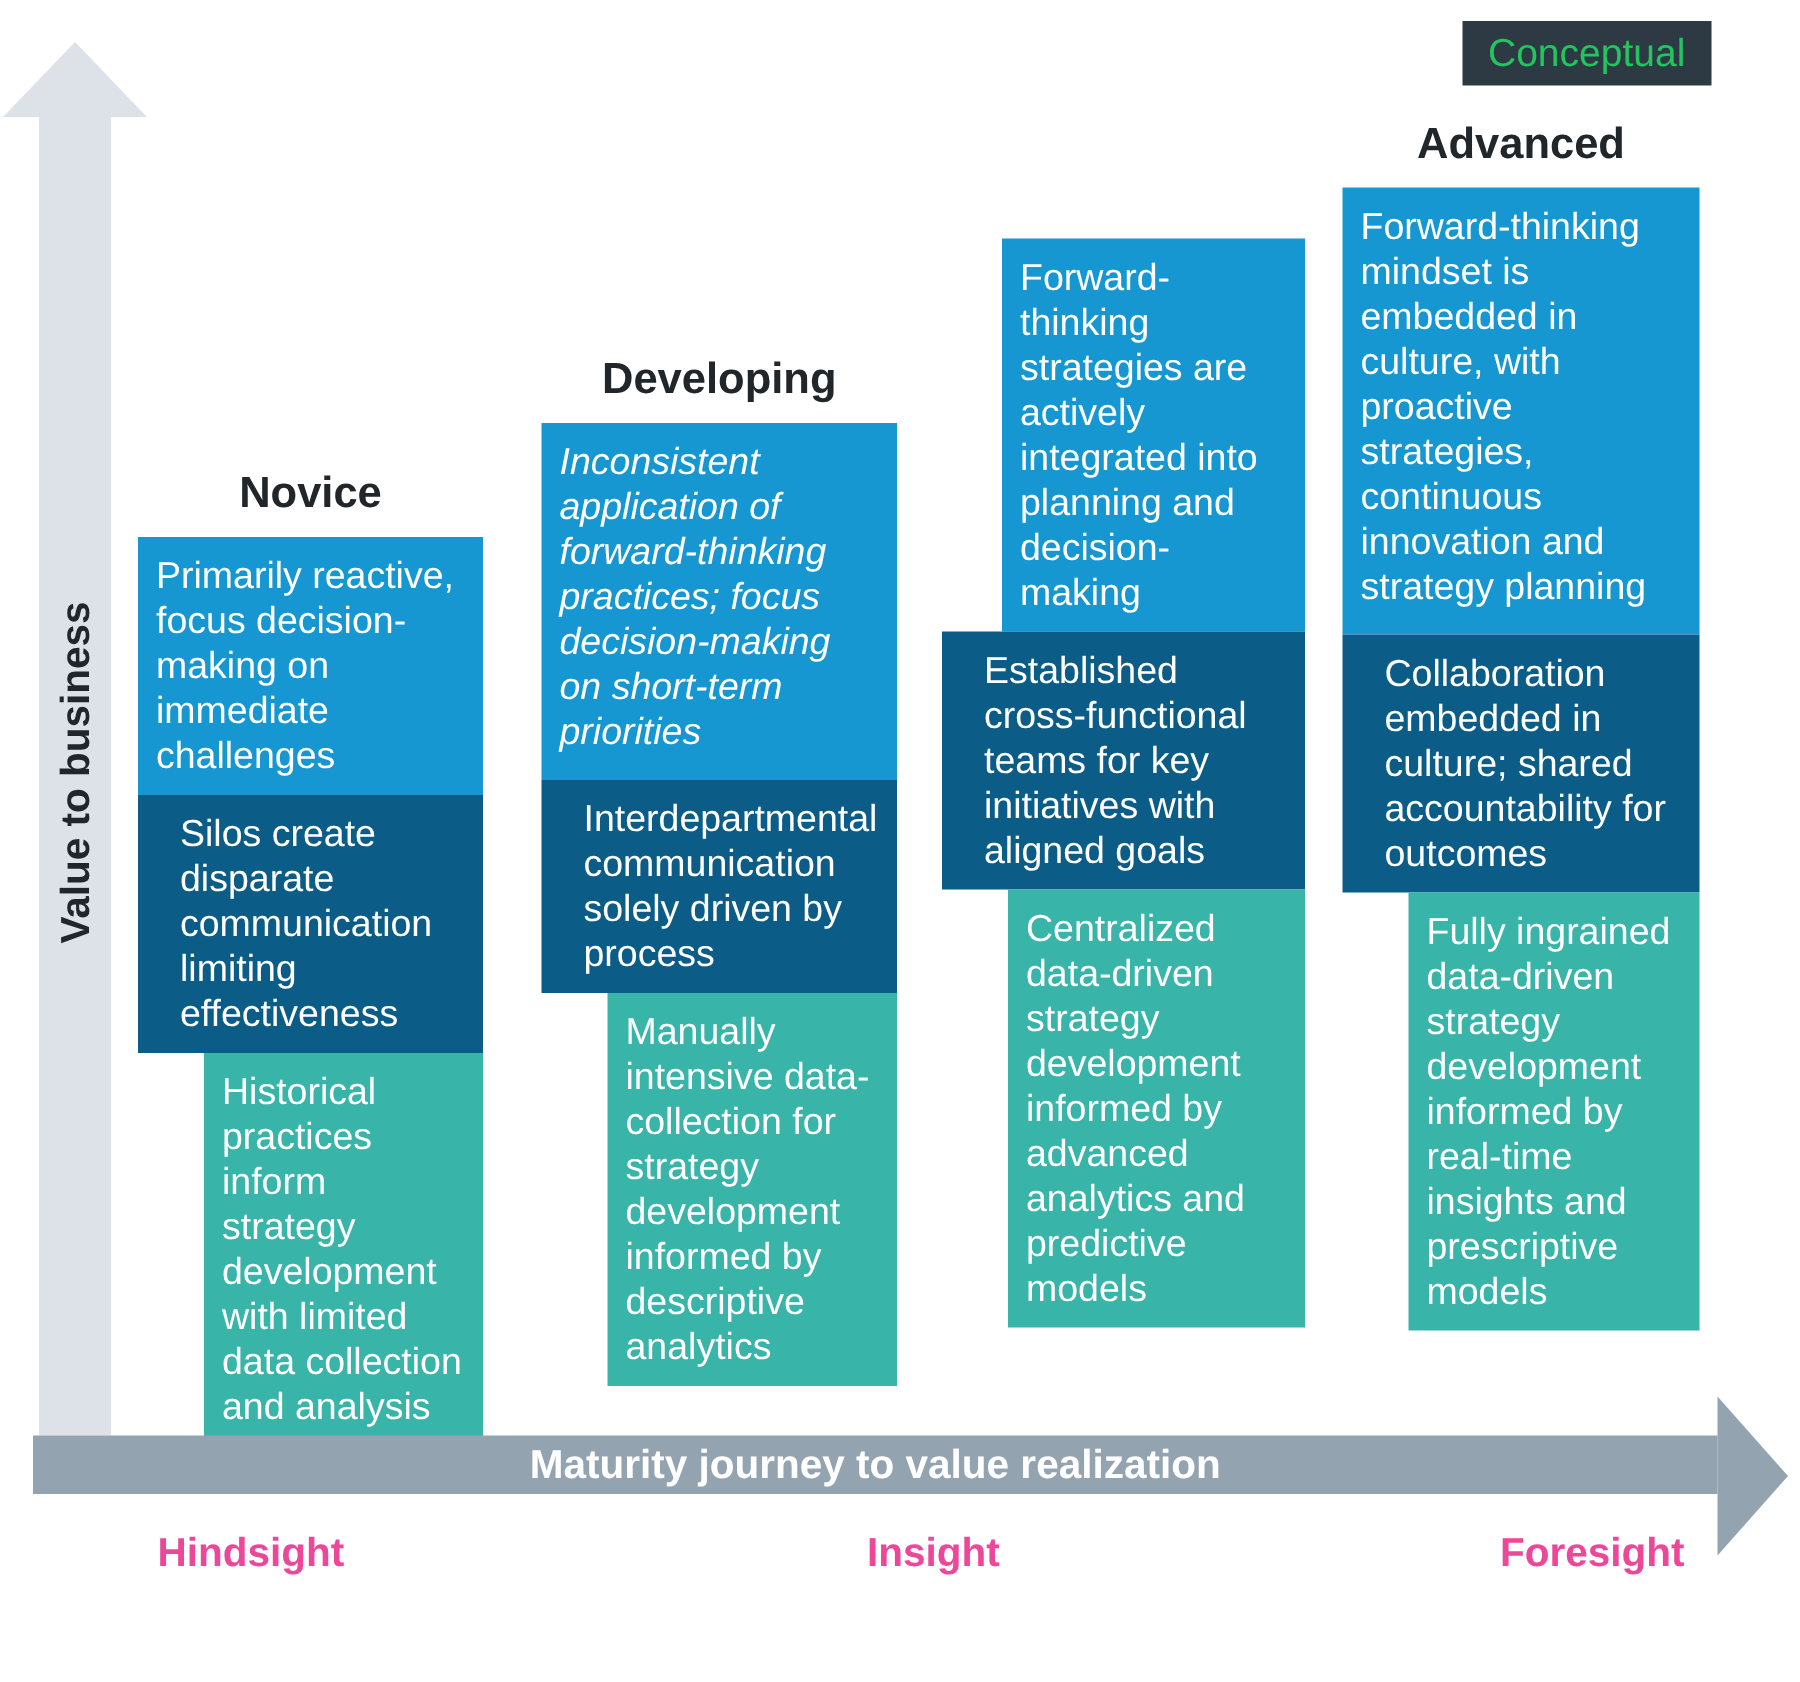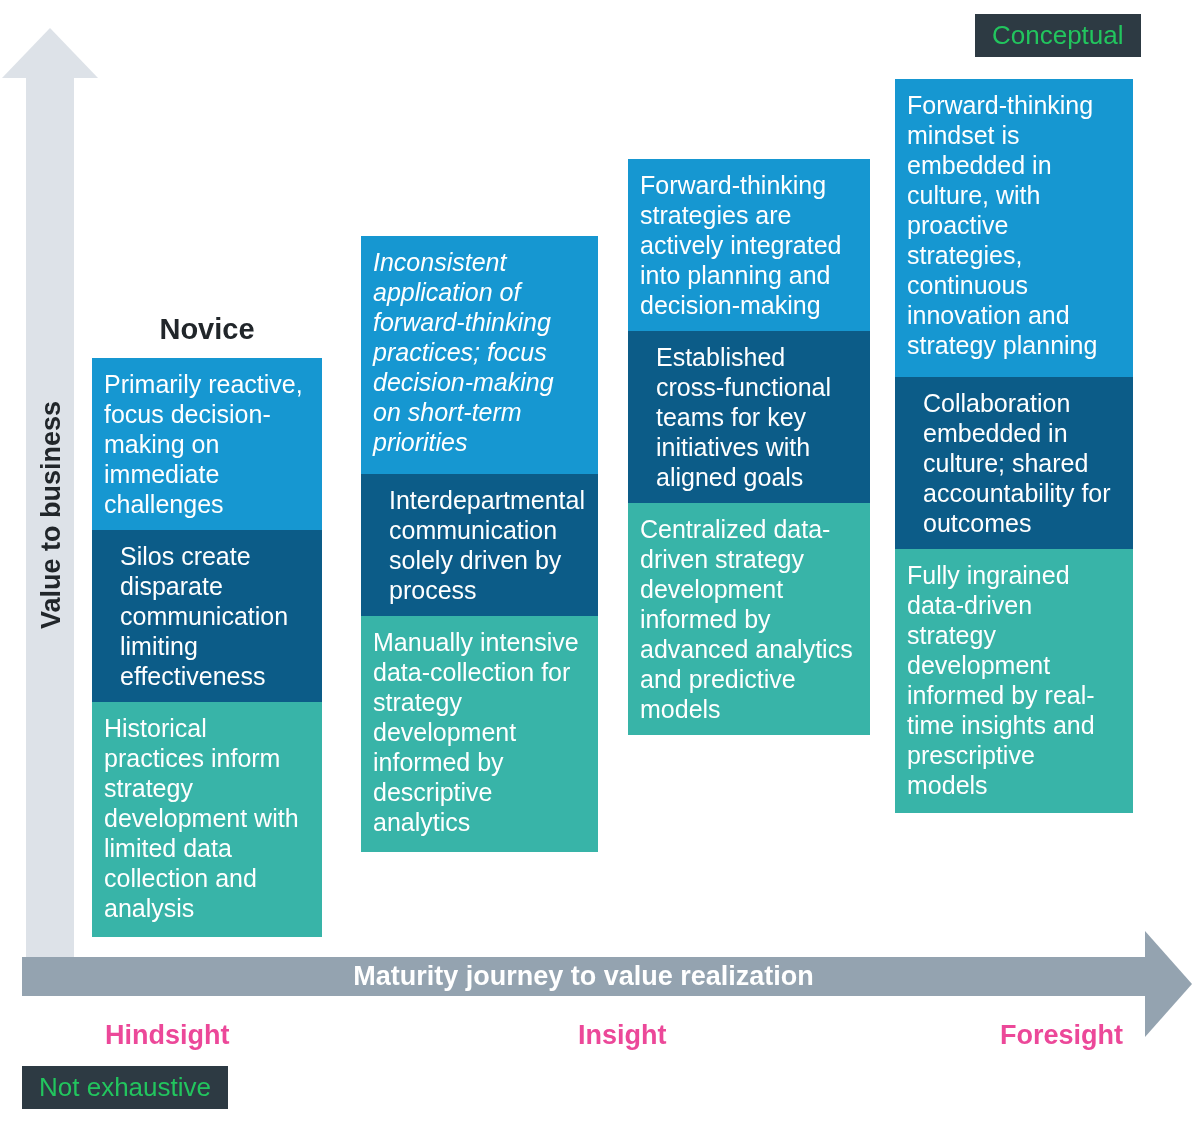--- a/index.html
+++ b/index.html
@@ -50,31 +50,31 @@
   .col-title{
     font-weight:bold;font-size:29px;line-height:34px;color:#21262a;
     text-align:center;margin:0 0 12px 0;
   }
   .box{
     color:#ffffff;font-size:25px;line-height:30px;padding:11px 12px;
     box-sizing:border-box;
   }
   .tone-light{background:var(--light-blue,#1697d1);}
   .tone-dark{background:var(--dark-blue,#0c5c88);padding-left:28px;}
-  .tone-teal{background:var(--teal,#38b4a8);}
+  .tone-teal{background:var(--teal,#38b4a8);margin-left:44px;}
   .col-novice{left:92px;top:312px;width:230px;}
   .col-novice .b1{min-height:172px;}
   .col-novice .b2{min-height:170px;}
   .col-novice .b3{min-height:235px;}
   .col-developing{left:361px;top:236px;width:237px;}
   .col-developing .b1{min-height:238px;font-style:italic;}
   .col-developing .b2{min-height:132px;}
   .col-developing .b3{min-height:236px;}
   .col-progressive{left:628px;top:159px;width:242px;}
-  .col-progressive .b1{min-height:170px;}
+  .col-progressive .b1{min-height:170px;margin-left:40px;}
   .col-progressive .b2{min-height:141px;}
   .col-progressive .b3{min-height:229px;}
   .col-advanced{left:895px;top:79px;width:238px;}
   .col-advanced .b1{min-height:298px;}
   .col-advanced .b2{min-height:170px;}
   .col-advanced .b3{min-height:264px;}
 </style>
 </head>
 <body>
 
@@ -87,41 +87,42 @@
   <div class="y-label">Value to business</div>
 
   <div class="col col-novice">
     <div class="col-title">Novice</div>
     <div class="box tone-light b1">Primarily reactive, focus decision-making on immediate challenges</div>
     <div class="box tone-dark b2">Silos create disparate communication limiting effectiveness</div>
     <div class="box tone-teal b3">Historical practices inform strategy development with limited data collection and analysis</div>
   </div>
 
   <div class="col col-developing">
+    <div class="col-title">Developing</div>
     <div class="box tone-light b1">Inconsistent application of forward-thinking practices; focus decision-making on short-term priorities</div>
     <div class="box tone-dark b2">Interdepartmental communication solely driven by process</div>
     <div class="box tone-teal b3">Manually intensive data-collection for strategy development informed by descriptive analytics</div>
   </div>
 
   <div class="col col-progressive">
     <div class="box tone-light b1">Forward-thinking strategies are actively integrated into planning and decision-making</div>
     <div class="box tone-dark b2">Established cross-functional teams for key initiatives with aligned goals</div>
     <div class="box tone-teal b3">Centralized data-driven strategy development informed by advanced analytics and predictive models</div>
   </div>
 
   <div class="col col-advanced">
+    <div class="col-title">Advanced</div>
     <div class="box tone-light b1">Forward-thinking mindset is embedded in culture, with proactive strategies, continuous innovation and strategy planning</div>
     <div class="box tone-dark b2">Collaboration embedded in culture; shared accountability for outcomes</div>
     <div class="box tone-teal b3">Fully ingrained data-driven strategy development informed by real-time insights and prescriptive models</div>
   </div>
 
   <div class="h-bar">
     <span class="x-label">Maturity journey to value realization</span>
   </div>
   <div class="h-head"></div>
 
   <div class="tick tick-hindsight">Hindsight</div>
   <div class="tick tick-insight">Insight</div>
   <div class="tick tick-foresight">Foresight</div>
 
-  <div class="badge badge-notex">Not exhaustive</div>
 
 </div>
 
 </body></html>

